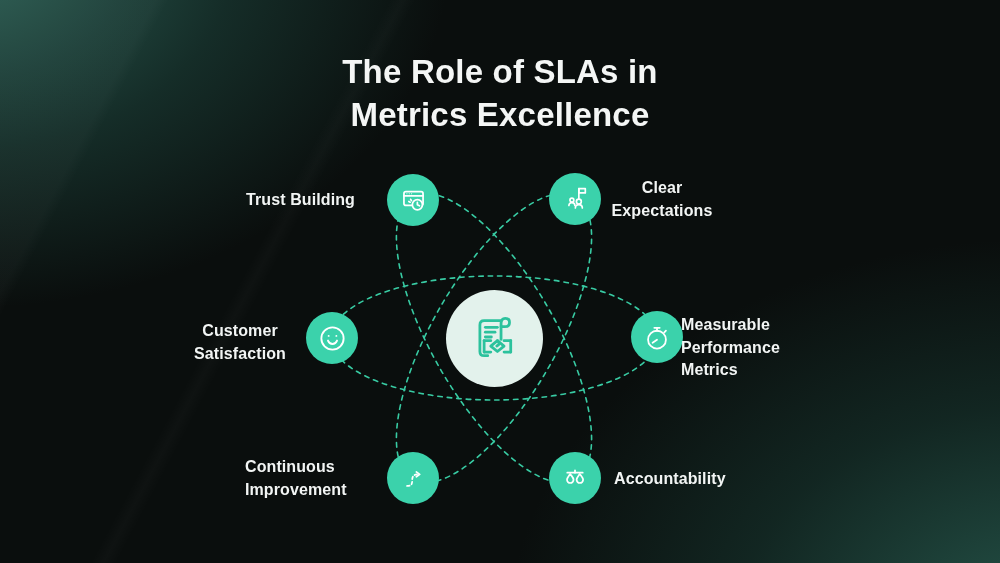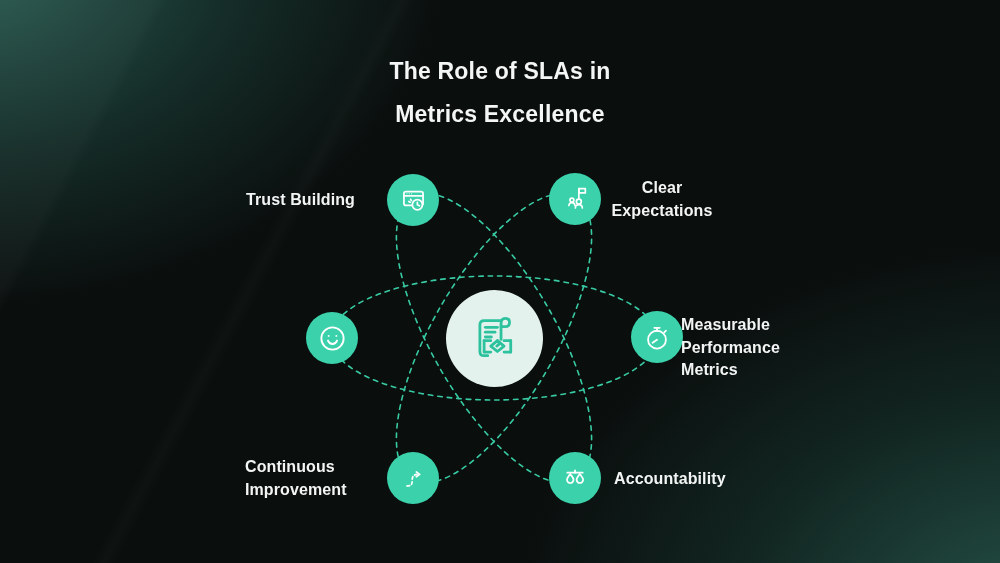--- a/index.html
+++ b/index.html
@@ -14,21 +14,21 @@
       #0a0e0d;
   }
   .streaks{
     position:absolute;inset:0;pointer-events:none;
     background:
       linear-gradient(118deg, rgba(255,255,255,.025) 12%, rgba(255,255,255,0) 13%, rgba(255,255,255,0) 30%, rgba(255,255,255,.02) 31%, rgba(255,255,255,0) 32%);
   }
   .title{
     position:absolute;top:50px;left:0;width:100%;
     text-align:center;color:#f4f6f5;
-    font-size:23px;font-weight:bold;line-height:43px;
+    font-size:33px;font-weight:bold;line-height:43px;
     letter-spacing:.2px;
   }
   .orbits{position:absolute;left:0;top:0;}
   .center-hub{
     position:absolute;left:446px;top:290px;width:97px;height:97px;
     background:#e3f2ec;border-radius:50%;
     display:flex;align-items:center;justify-content:center;
   }
   .node{
     position:absolute;width:52px;height:52px;border-radius:50%;
@@ -159,16 +159,17 @@
         <path d="M6.2 8 H17.8"></path>
         <path d="M12 8 V6.2"></path>
         <path d="M8.4 9 C7.2 10.7 6 11.8 6 13.3 a2.45 2.45 0 0 0 4.9 0 C10.9 11.8 9.6 10.7 8.4 9 Z"></path>
         <path d="M15.6 9 C14.4 10.7 13.2 11.8 13.2 13.3 a2.45 2.45 0 0 0 4.9 0 C18 11.8 16.8 10.7 15.6 9 Z"></path>
       </svg>
     </span>
   </div>
 
   <div class="label tb">Trust Building</div>
   <div class="label ce">Clear Expectations</div>
+  <div class="label cs">Customer Satisfaction</div>
   <div class="label mm">Measurable Performance Metrics</div>
   <div class="label ci">Continuous Improvement</div>
   <div class="label ac">Accountability</div>
 </div>
 
 </body></html>

